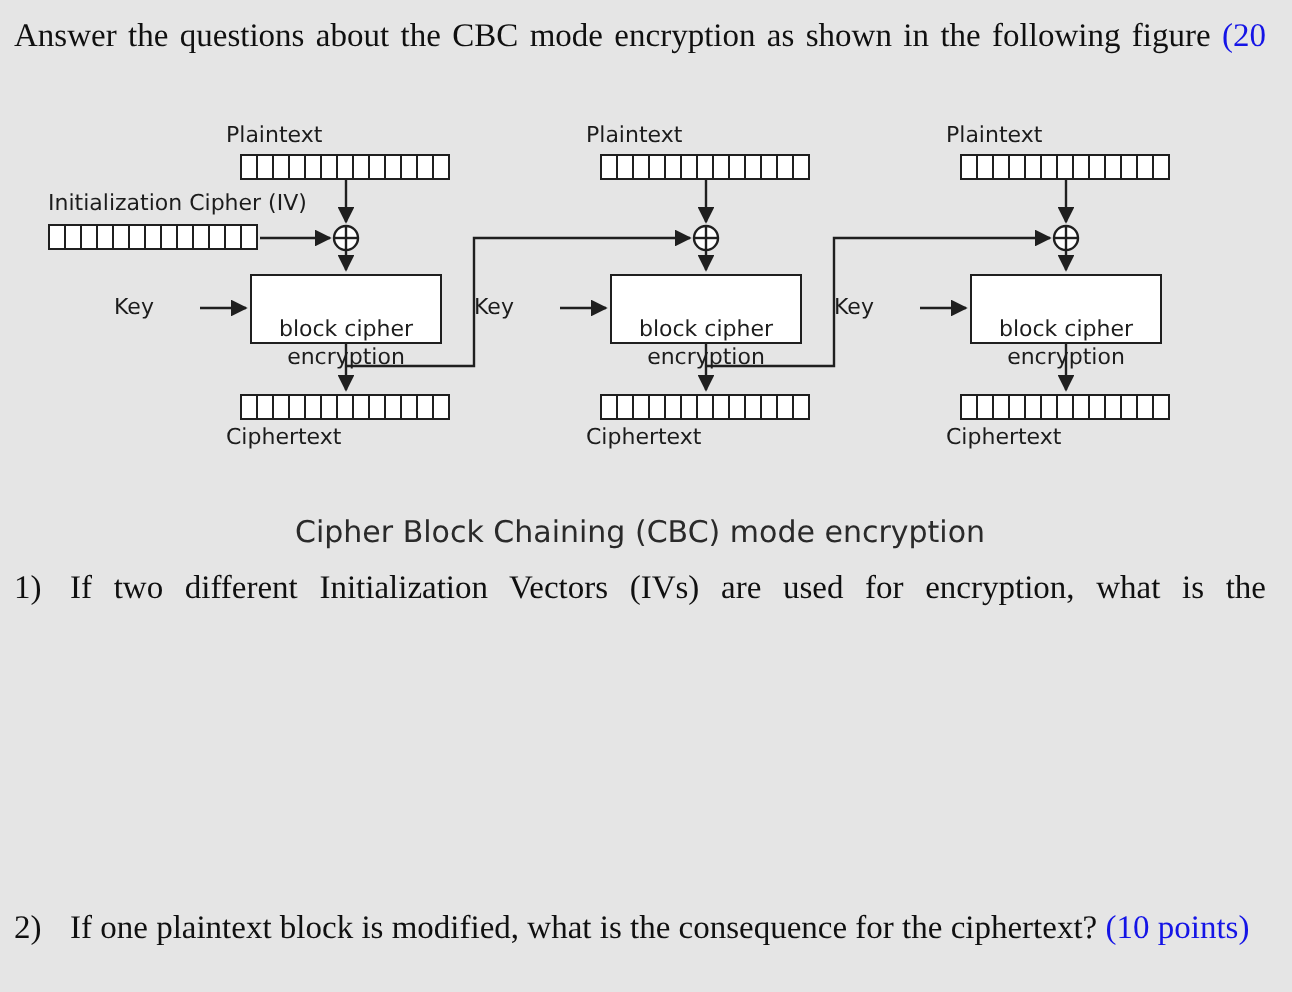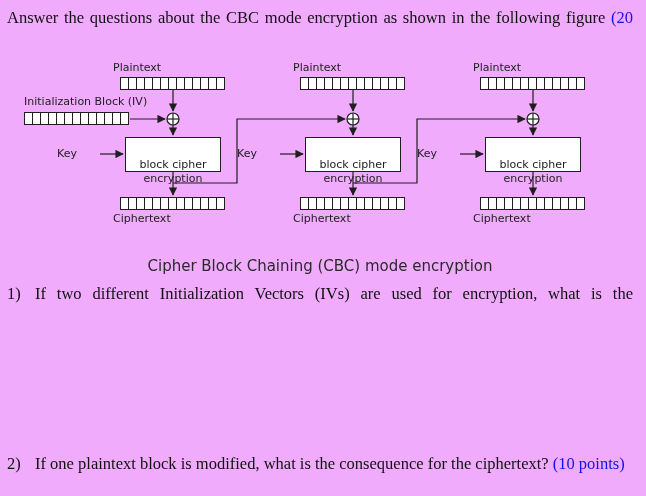--- a/index.html
+++ b/index.html
@@ -1,18 +1,18 @@
 <!DOCTYPE html>
 <html style="--accent: #1414e6; --line: #1f1f1f;"><head>
 <meta charset="utf-8">
 <style>
   :root { --accent:#1414e6; --line:#1f1f1f; --dtext:#1c1c1c; --body:#101010; }
   html,body { margin:0; padding:0; background:#888; }
   #page {
-    position:relative; width:646px; height:496px; background:#f0abfc;
+    position:relative; width:646px; height:496px; background:#e5e5e5;
     overflow:hidden; font-family:"Liberation Serif","DejaVu Serif",serif;
     color:var(--body); margin:0 auto;
   }
   .abs { position:absolute; }
   
   .para { font-size:16.5px; line-height:22px; }
   .jline { text-align:justify; text-align-last:justify; }
   .blue { color:var(--accent); }
   .q { display:flex; }
   .qmarker { flex:0 0 28px; }
@@ -91,21 +91,21 @@
         <line x1="533" y1="34" x2="533" y2="55" marker-end="url(#ah)"></line>
         <circle cx="533" cy="63" r="6"></circle>
         <line x1="527" y1="63" x2="539" y2="63"></line>
         <line x1="533" y1="57" x2="533" y2="69"></line>
         <line x1="533" y1="69" x2="533" y2="79" marker-end="url(#ah)"></line>
         <line x1="460" y1="98" x2="483" y2="98" marker-end="url(#ah)"></line>
         <line x1="533" y1="116" x2="533" y2="139" marker-end="url(#ah)"></line>
       </g>
     </svg>
 
-    <div class="dlabel" style="left:24px; top:39px;">Initialization Block (IV)</div>
+    <div class="dlabel" style="left:24px; top:39px;">Initialization Cipher (IV)</div>
     <div class="bits" style="left:24px; top:56px;"></div>
 
     <div class="dlabel center" style="left:113px; top:5px; width:120px;">Plaintext</div>
     <div class="bits" style="left:120px; top:21px;"></div>
     <div class="dlabel right" style="left:37px; top:91px; width:60px;">Key</div>
     <div class="encbox" style="left:125px; top:81px;">
       <div>block cipher</div>
       <div>encryption</div>
     </div>
     <div class="bits" style="left:120px; top:141px;"></div>

